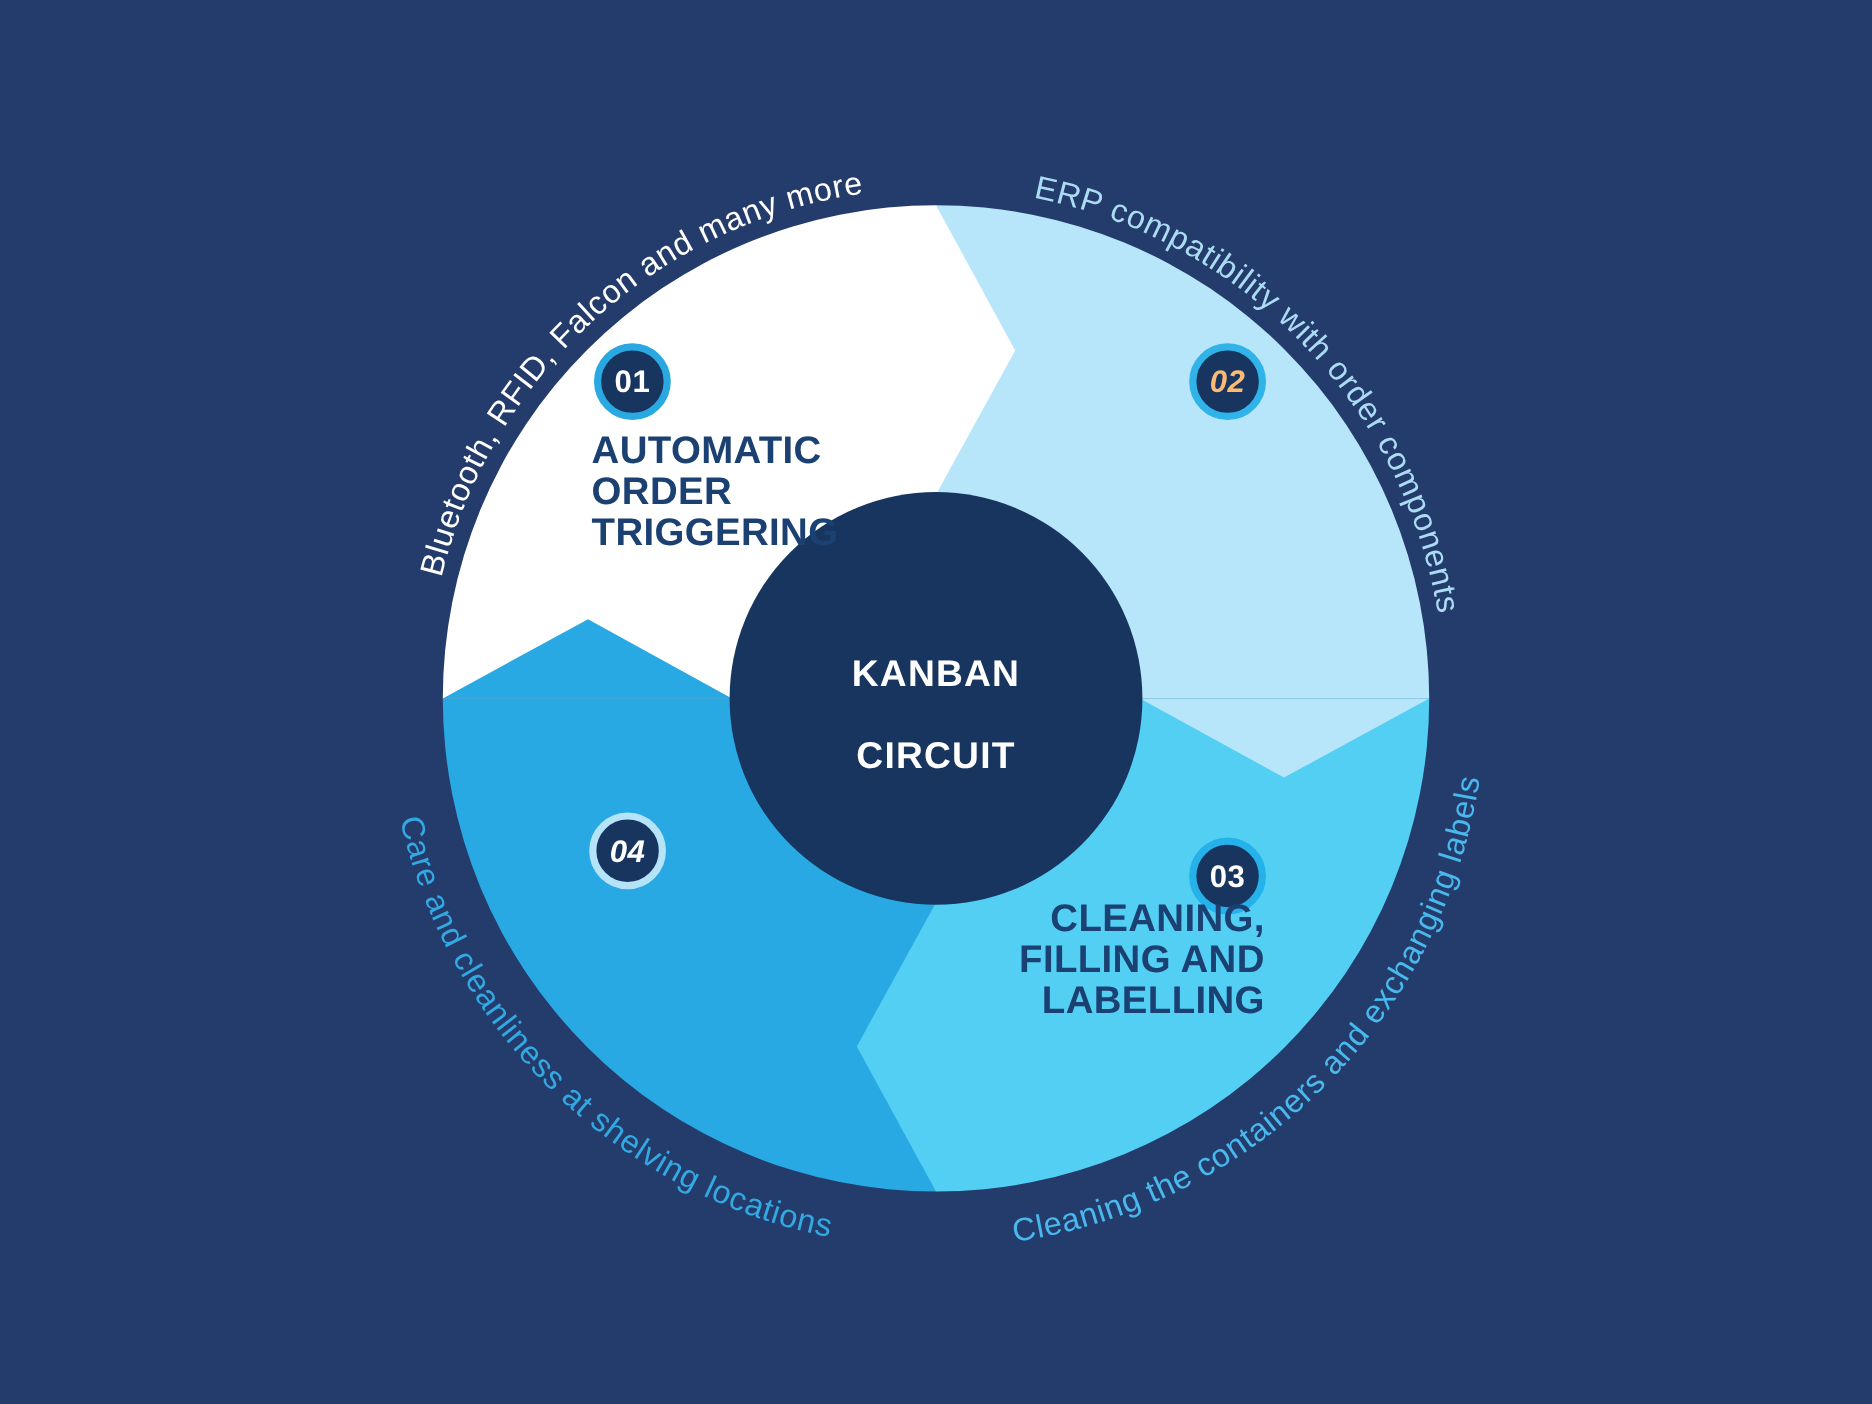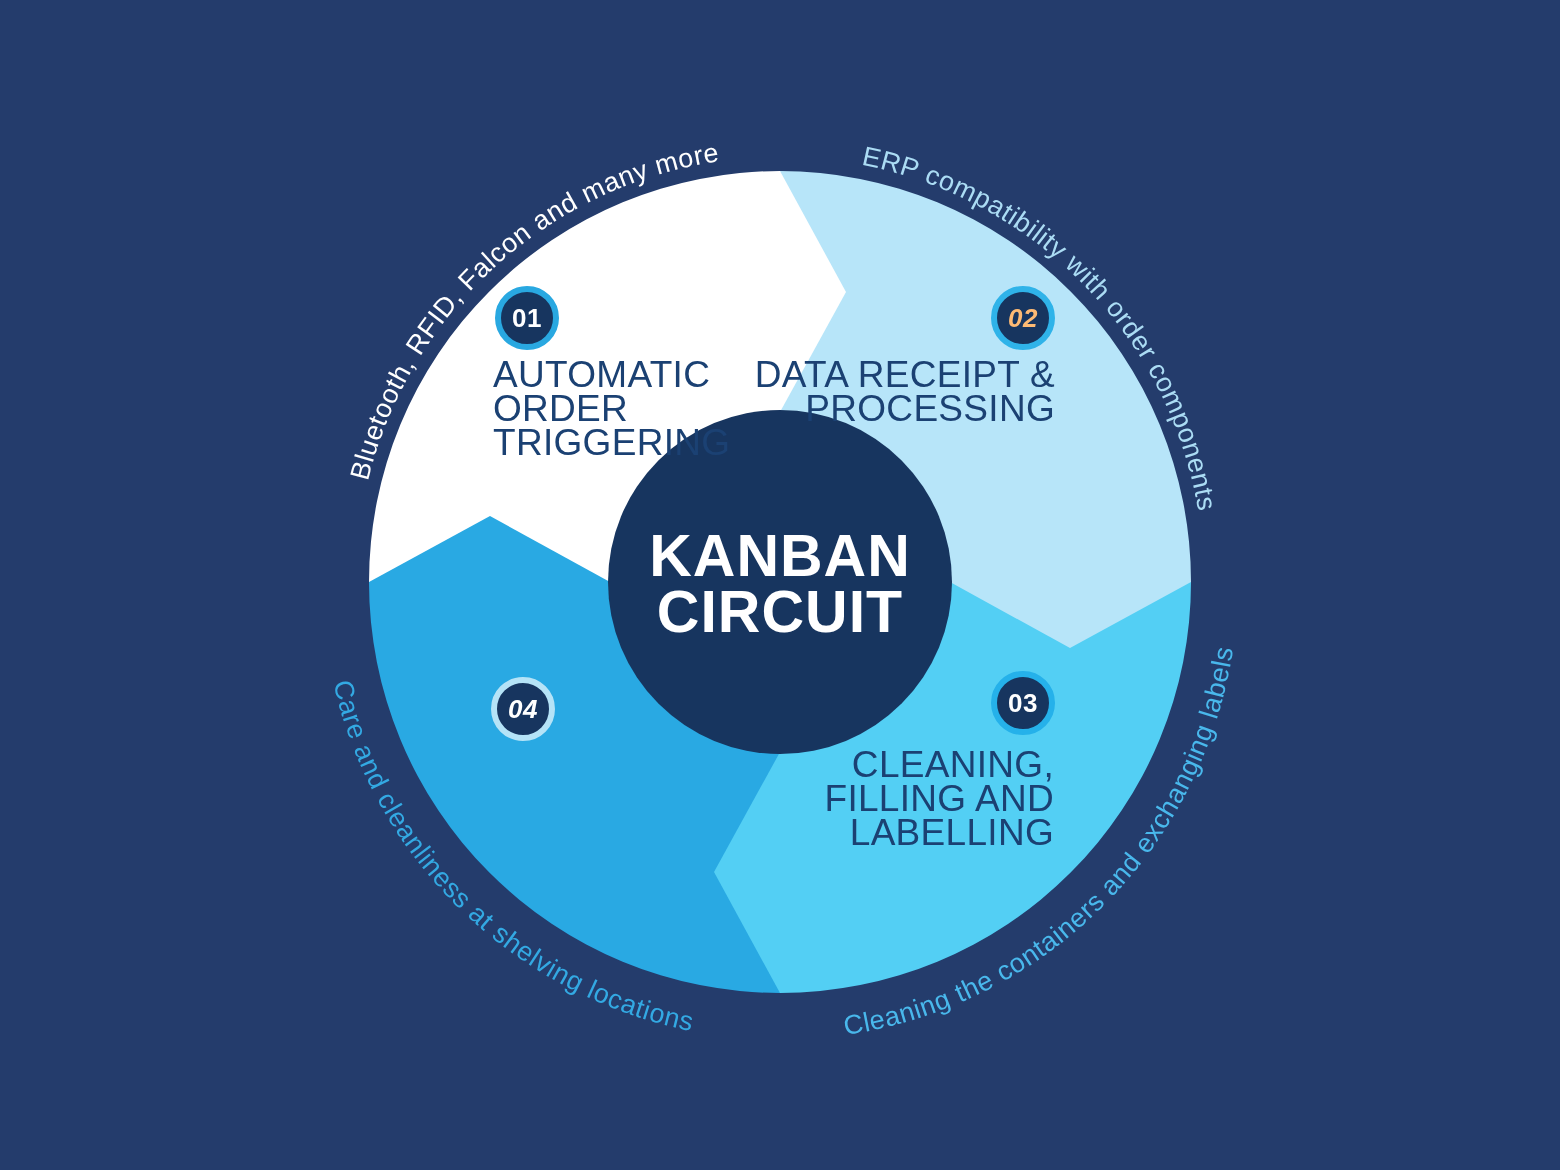--- a/index.html
+++ b/index.html
@@ -18,34 +18,34 @@
   }
   .stage svg{position:absolute;left:0;top:0;width:100%;height:100%;}
   .arc-text{
     font-size:27px;
     letter-spacing:0.6px;
     font-weight:400;
   }
   .step-title{
     position:absolute;
     white-space:pre-line;
-    font-size:37px;
+    font-size:32px;
     line-height:34px;
-    font-weight:400;
+    font-weight:700;
     color:var(--title-color);
     letter-spacing:0.3px;
   }
   .step-title.align-right{text-align:right;}
   .center-title{
     position:absolute;
     left:530px;top:528px;width:500px;
     text-align:center;
     white-space:pre-line;
-    font-size:59px;
-    line-height:56px;
+    font-size:31px;
+    line-height:68px;
     font-weight:700;
     letter-spacing:1px;
     color:var(--center-text-color);
   }
   .badge{
     position:absolute;
     width:52px;height:52px;
     border-radius:50%;
     border:6px solid #f9a8d4;
     background:var(--navy);
@@ -94,32 +94,30 @@
       <textPath href="#bottomTextArc" startOffset="5.3%">Care and cleanliness at shelving locations</textPath>
     </text>
   </svg>
 
   <div class="badge" style="left: 495px; top: 286px; border-color: rgb(41, 168, 225);">
     <span style="color: rgb(255, 255, 255);">01</span>
   </div>
   <div class="badge" style="left: 991px; top: 286px; border-color: rgb(47, 179, 233);">
     <span style="color: #fdba74; font-style: italic;">02</span>
   </div>
-  <div class="badge" style="left: 991px; top: 671px; border-color: rgb(37, 177, 234); text-align: center;">
+  <div class="badge" style="left: 991px; top: 698px; border-color: rgb(37, 177, 234); text-align: center;">
     <span style="color: rgb(255, 255, 255);">03</span>
   </div>
   <div class="badge" style="left: 491px; top: 677px; border-color: rgb(181, 227, 247);">
     <span style="color: rgb(255, 255, 255); font-style: italic;">04</span>
   </div>
 
   <div class="step-title" style="left:493px;top:358px;">AUTOMATIC
 ORDER
 TRIGGERING</div>
-  <div class="step-title align-right" style="right:505px;top:358px;">DATA RECEIPT &amp;
-PROCESSING</div>
   <div class="step-title align-right" style="right:506px;top:748px;">CLEANING,
 FILLING AND
 LABELLING</div>
 
   <div class="center-title">KANBAN
 CIRCUIT</div>
 
 </div>
 
 </body></html>

